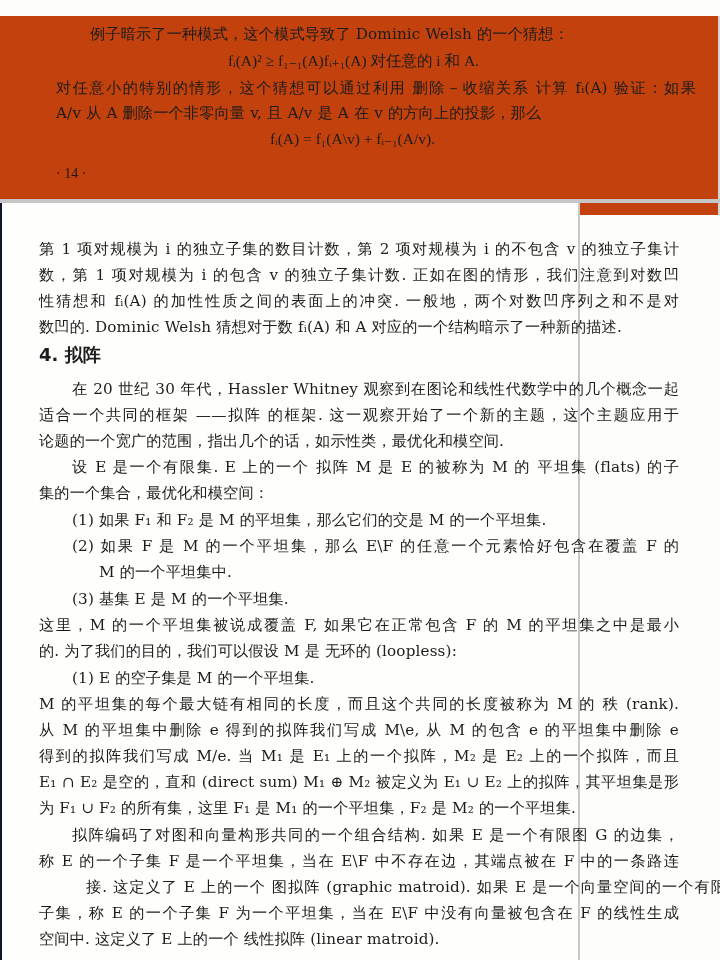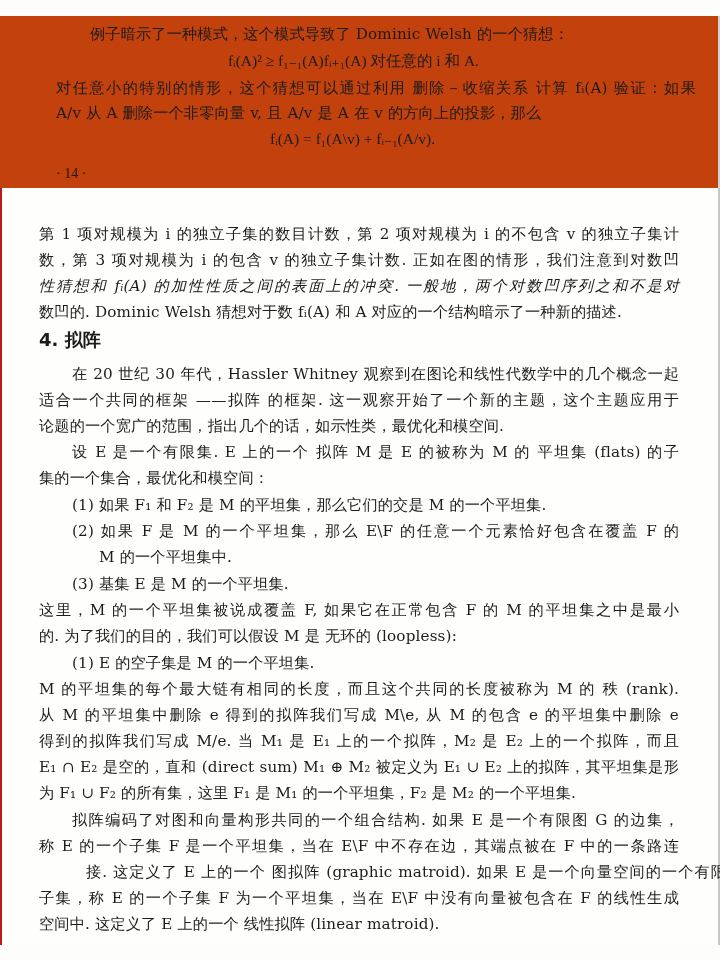--- a/index.html
+++ b/index.html
@@ -10,22 +10,22 @@
     }
     .page-top {
       position: absolute; left: 0; top: 16px; width: 720px; height: 199px;
       background: #c2410c; border-right: 2px solid #d4d4d4; box-sizing: border-box;
     }
     .divider {
       position: absolute; left: 0; top: 199px; width: 720px; height: 4px;
       background: #c6c6c6;
     }
     .page-bottom {
-      position: absolute; left: 0; top: 188px; width: 720px; height: 757px;
-      background: #fefefc; border-left: 2px solid #b91c1c; border-right: 2px solid #c8c8c8;
+      position: absolute; left: 0; top: 203px; width: 580px; height: 757px;
+      background: #fefefc; border-left: 2px solid #0f172a; border-right: 2px solid #c8c8c8;
       box-sizing: border-box;
     }
     .line {
       position: absolute; white-space: nowrap; font-size: 15.2px; line-height: 20px;
       letter-spacing: 0.15px;
     }
     .formula {
       position: absolute; white-space: nowrap; font-size: 15.5px; line-height: 20px;
       font-family: "Liberation Serif", "DejaVu Serif", serif;
     }
@@ -49,22 +49,22 @@
   <div class="line" style="left:56px; top:87px;">A/v 从 A 删除一个非零向量 v, 且 A/v 是 A 在 v 的方向上的投影，那么</div>
   <div class="formula" style="left:270px; top:113px;">fᵢ(A) = f₁(A\v) + fᵢ₋₁(A/v).</div>
   <div class="pagenum" style="left:56px; top:149px;">· 14 ·</div>
 </div>
 
 <div class="divider"></div>
 
 <div class="page-bottom">
 
   <div class="line just" style="left:37px; top:36px;">第 1 项对规模为 i 的独立子集的数目计数，第 2 项对规模为 i 的不包含 v 的独立子集计</div>
-  <div class="line just" style="left:37px; top:62px;">数，第 3 项对规模为 i 的包含 v 的独立子集计数. 正如在图的情形，我们注意到对数凹</div>
-  <div class="line just" style="left:37px; top:88px;font-style:italic;">性猜想和 fᵢ(A) 的加性性质之间的表面上的冲突. 一般地，两个对数凹序列之和不是对</div>
+  <div class="line just" style="left:37px; top:62px;">数，第 1 项对规模为 i 的包含 v 的独立子集计数. 正如在图的情形，我们注意到对数凹</div>
+  <div class="line just" style="left:37px; top:88px;">性猜想和 fᵢ(A) 的加性性质之间的表面上的冲突. 一般地，两个对数凹序列之和不是对</div>
   <div class="line" style="left:37px; top:114px;">数凹的. Dominic Welsh 猜想对于数 fᵢ(A) 和 A 对应的一个结构暗示了一种新的描述.</div>
 
   <div class="heading" style="left:37px; top:141px;">4. 拟阵</div>
 
   <div class="line" style="left:70px; top:176px; width:607px; text-align:justify; text-align-last:justify;">在 20 世纪 30 年代，Hassler Whitney 观察到在图论和线性代数学中的几个概念一起</div>
   <div class="line just" style="left:37px; top:202px;">适合一个共同的框架 ——拟阵 的框架. 这一观察开始了一个新的主题，这个主题应用于</div>
   <div class="line" style="left:37px; top:228px;">论题的一个宽广的范围，指出几个的话，如示性类，最优化和模空间.</div>
 
   <div class="line" style="left:70px; top:254px; width:607px; text-align:justify; text-align-last:justify;">设 E 是一个有限集. E 上的一个 拟阵 M 是 E 的被称为 M 的 平坦集 (flats) 的子</div>
   <div class="line" style="left:37px; top:280px;">集的一个集合，最优化和模空间：</div>

